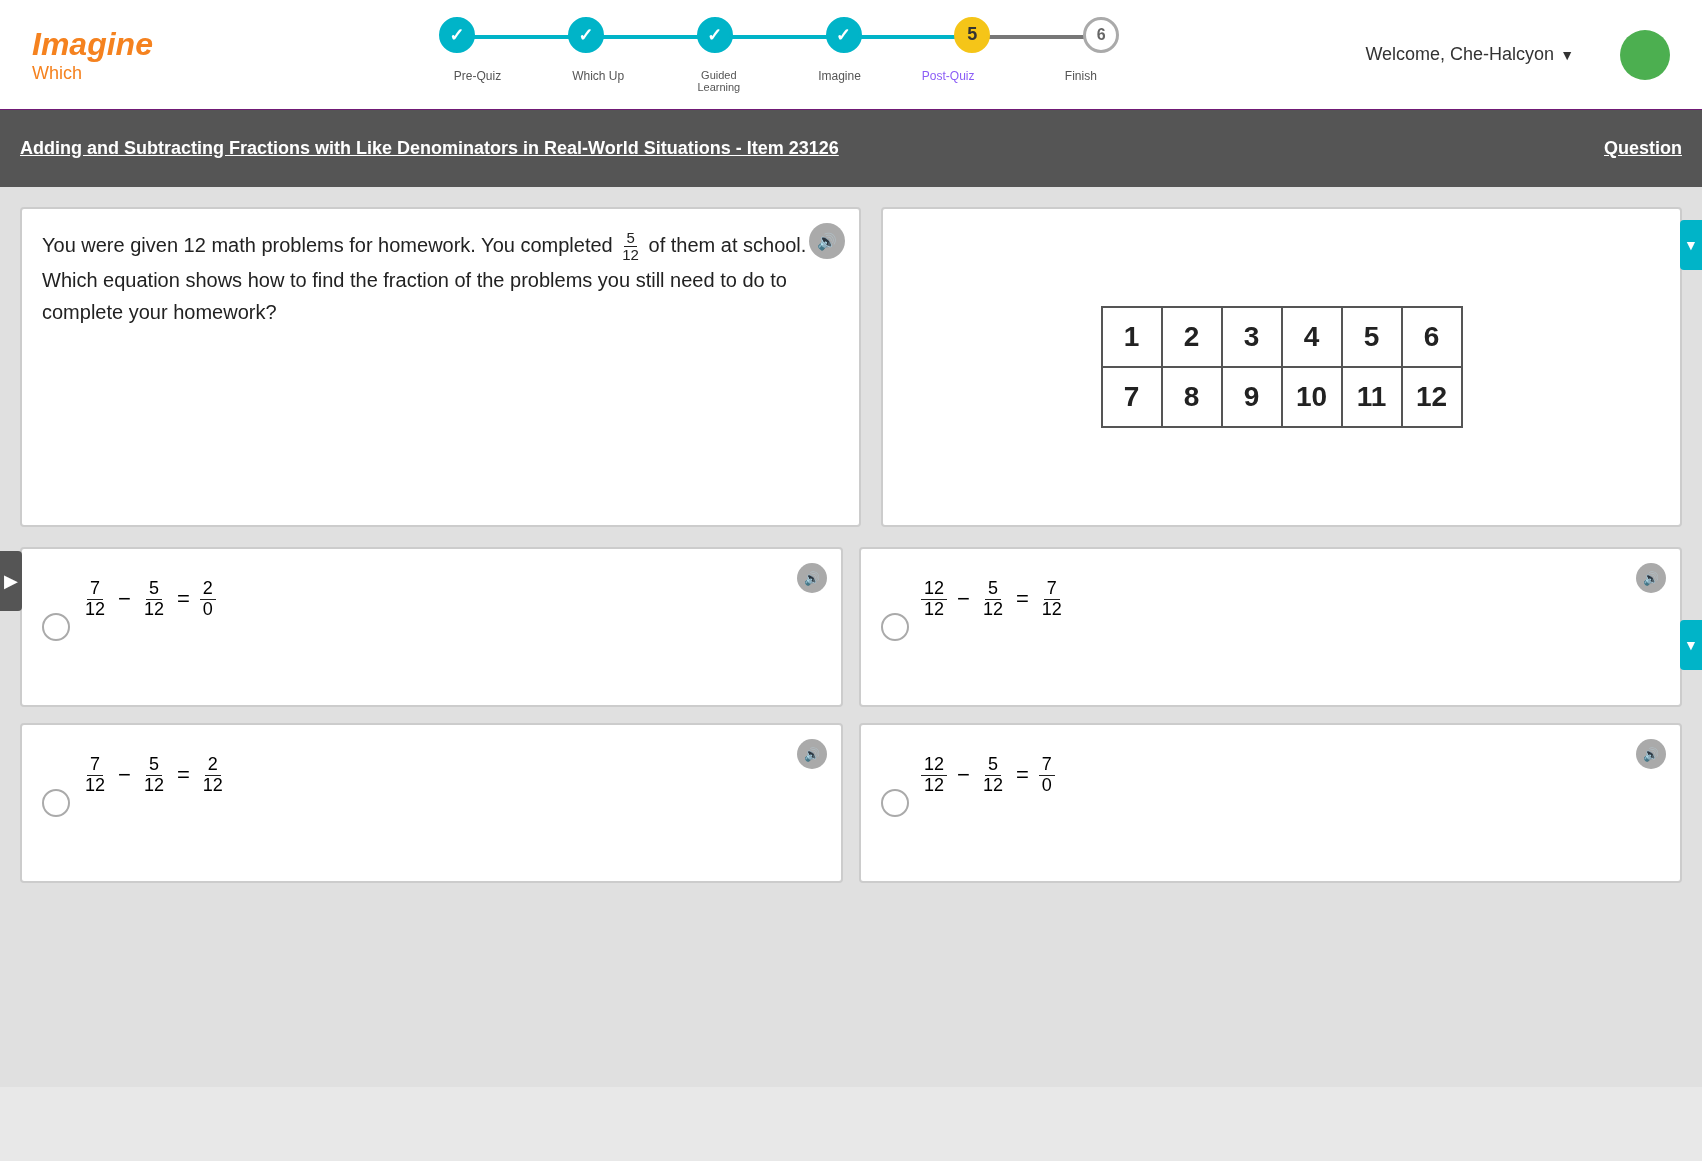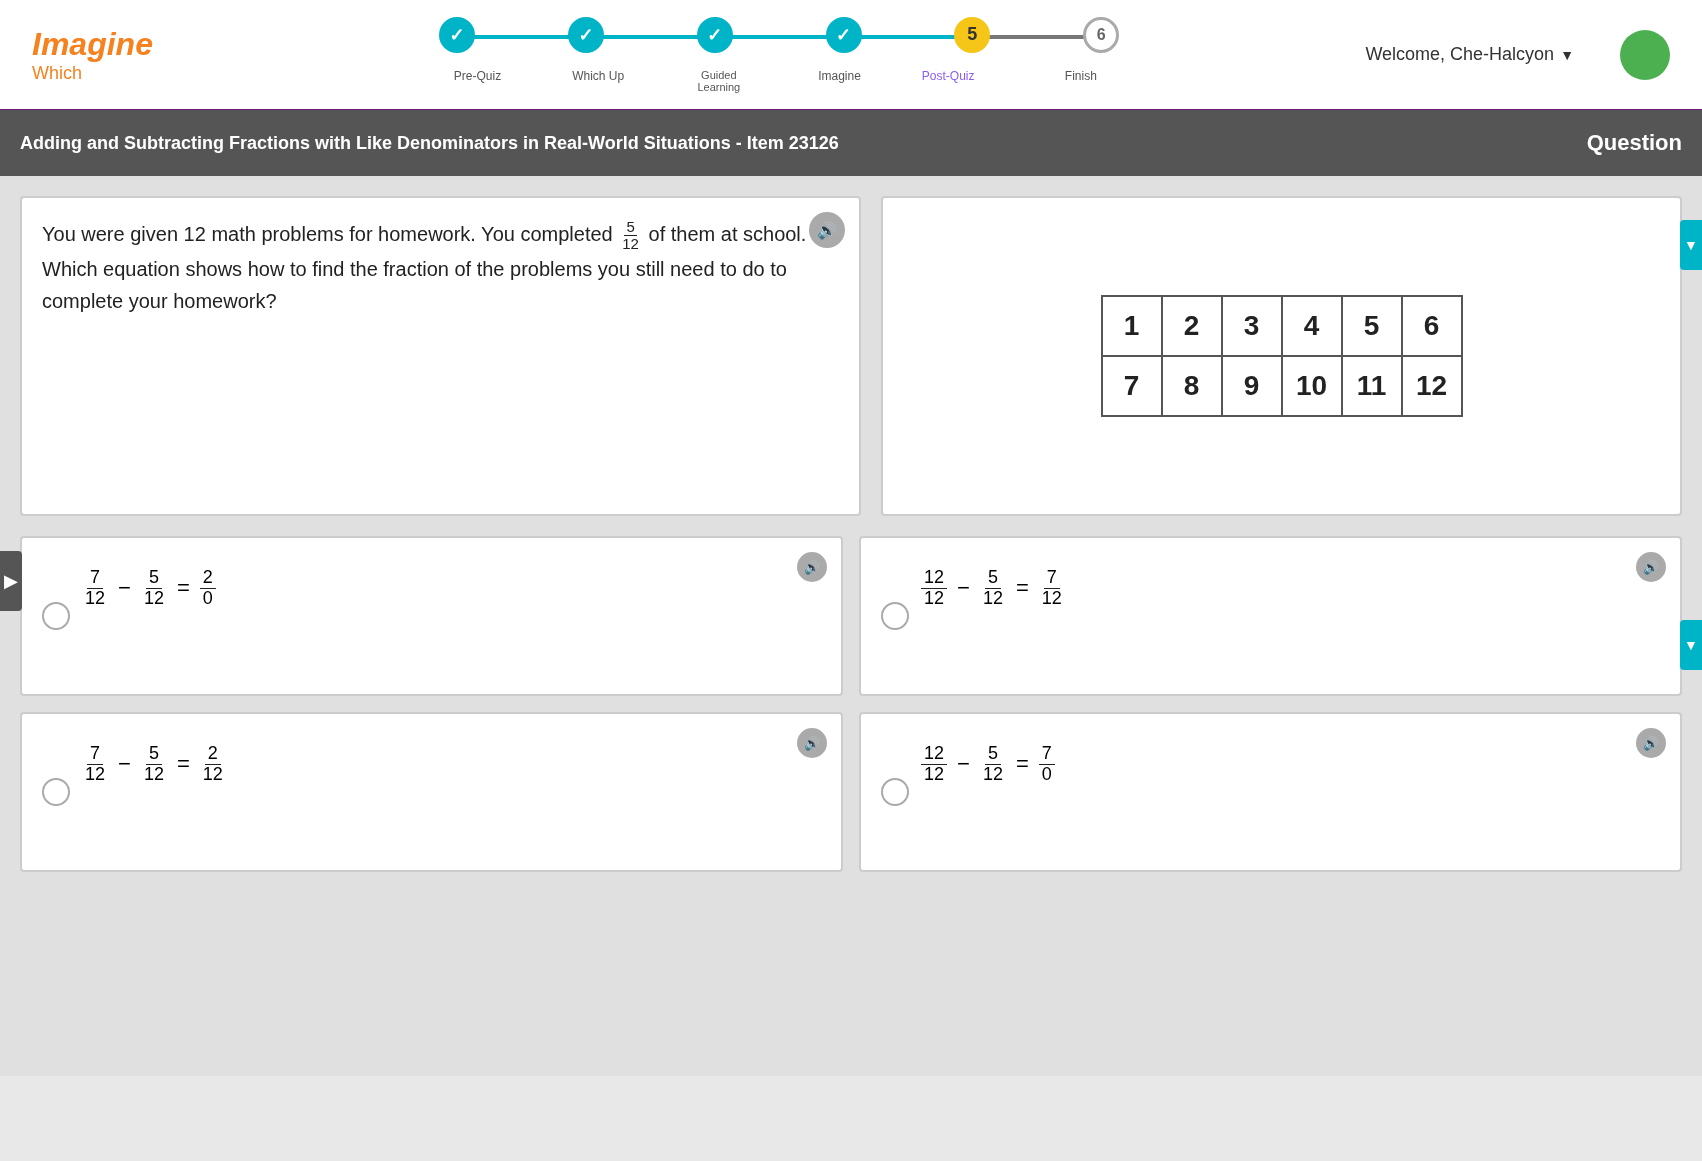--- a/index.html
+++ b/index.html
@@ -106,30 +106,31 @@
     .welcome-arrow {
       color: #333;
       font-size: 14px;
       margin-left: 6px;
     }
 
     
     .title-bar {
       background: #555;
       color: white;
-      padding: 20px 20px;
+      padding: 28px 20px;
       font-size: 18px;
       font-weight: bold;
       display: flex;
       justify-content: space-between;
-      align-items: center;
+      align-items: flex-end;
+      text-decoration: underline;
     }
 
     .title-bar .question-label {
-      font-size: 22px;
+      font-size: 18px;
       font-weight: bold;
     }
 
     
     .main-content {
       padding: 20px 20px;
       background: #e0e0e0;
       min-height: 900px;
       position: relative;
     }

